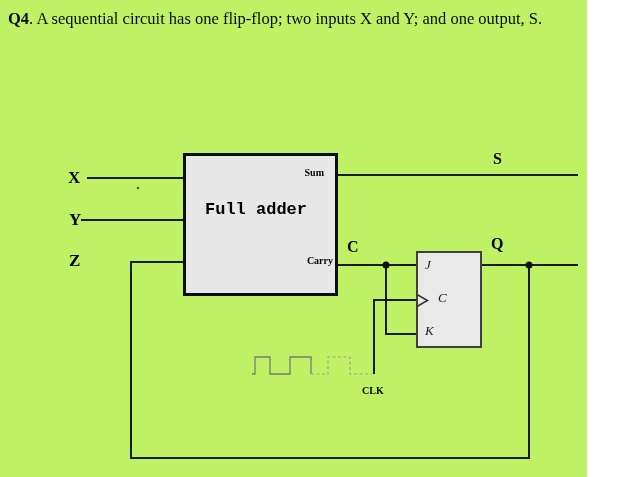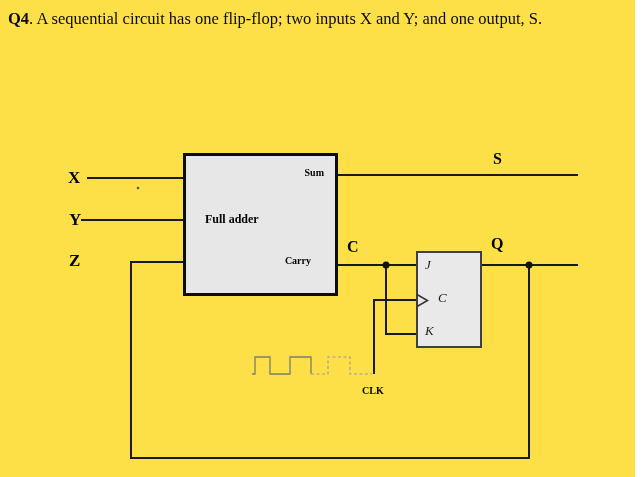--- a/index.html
+++ b/index.html
@@ -1,44 +1,44 @@
 <!DOCTYPE html>
 <html><head>
 <meta charset="utf-8">
 <style>
   html,body{margin:0;padding:0;background:#fff;}
   .page{
     position:relative;
-    width:635px;height:477px;
-    background:#fde047;
+    width:587px;height:477px;
+    background:#bef264;
     font-family:"Liberation Serif", serif;
     overflow:hidden;
   }
   
   .question{
     position:absolute;left:8px;top:6px;width:630px;
     font-size:16.5px;line-height:25px;color:#0a0a0a;
   }
   .qline{white-space:nowrap;}
   .qbold{font-weight:bold;}
   
   .full-adder{
     position:absolute;left:183px;top:153px;width:155px;height:143px;
     box-sizing:border-box;
     background:#e7e7e7;border:3px solid #0d0d0d;
   }
   .fa-title{
-    position:absolute;left:19px;top:56px;
-    font-size:12px;font-weight:bold;color:#000;white-space:nowrap;
+    position:absolute;left:19px;top:44px;
+    font-size:17px;font-weight:bold;color:#000;white-space:nowrap;font-family:Liberation Mono, monospace;
   }
   .fa-port{
     position:absolute;font-size:10px;font-weight:bold;color:#000;white-space:nowrap;
   }
   .fa-sum{right:11px;top:11px;}
-  .fa-carry{right:24px;top:99px;margin-left:36px;}
+  .fa-carry{right:2px;top:99px;margin-left:36px;}
   .jk-ff{
     position:absolute;left:416px;top:251px;width:66px;height:97px;
     box-sizing:border-box;
     background:#e9e9e9;border:2px solid #3f3f3f;
   }
   .ff-pin{
     position:absolute;font-style:italic;font-size:13px;color:#1c1c1c;white-space:nowrap;
   }
   .ff-j{left:7px;top:4px;}
   .ff-c{left:20px;top:37px;}

